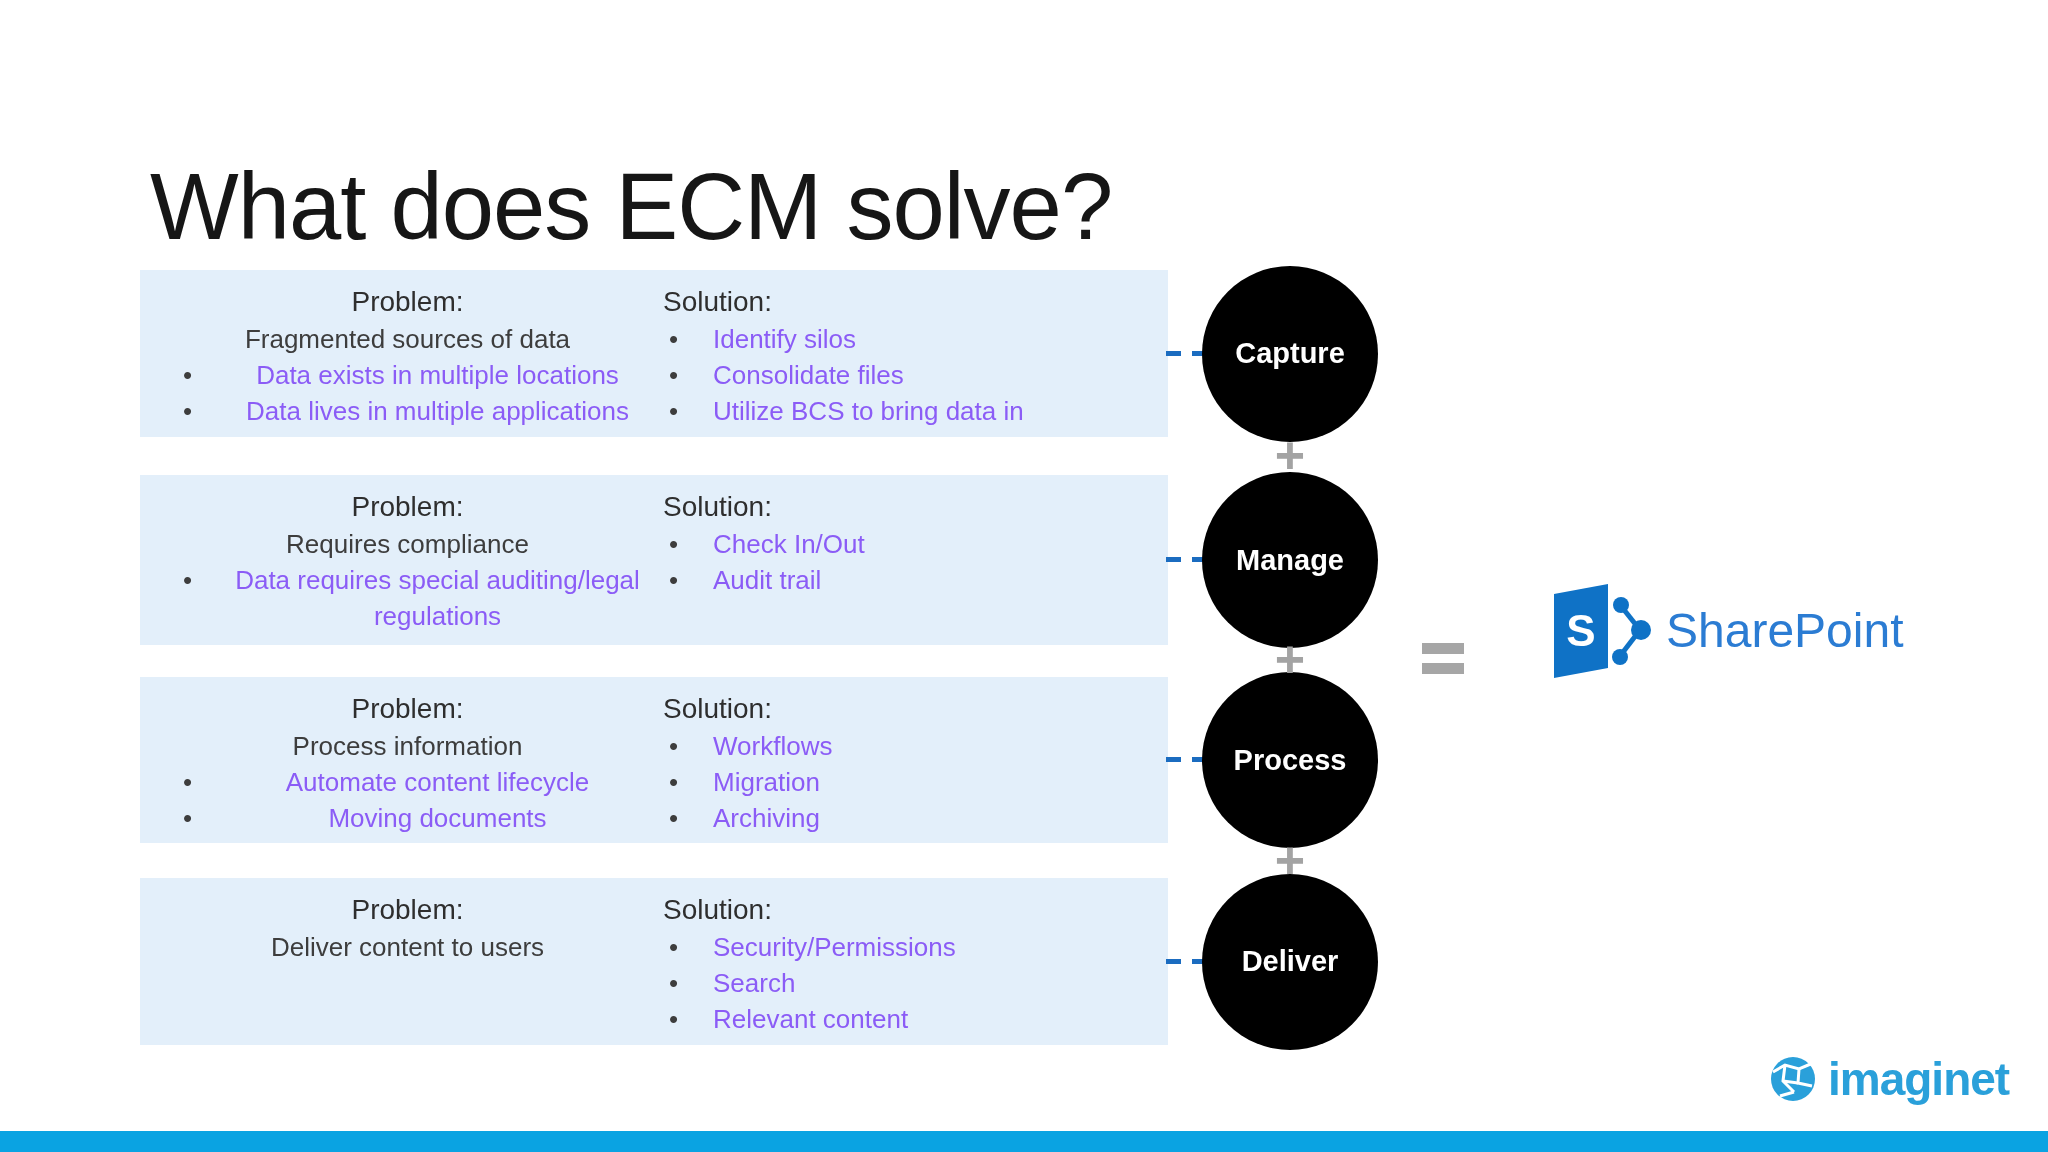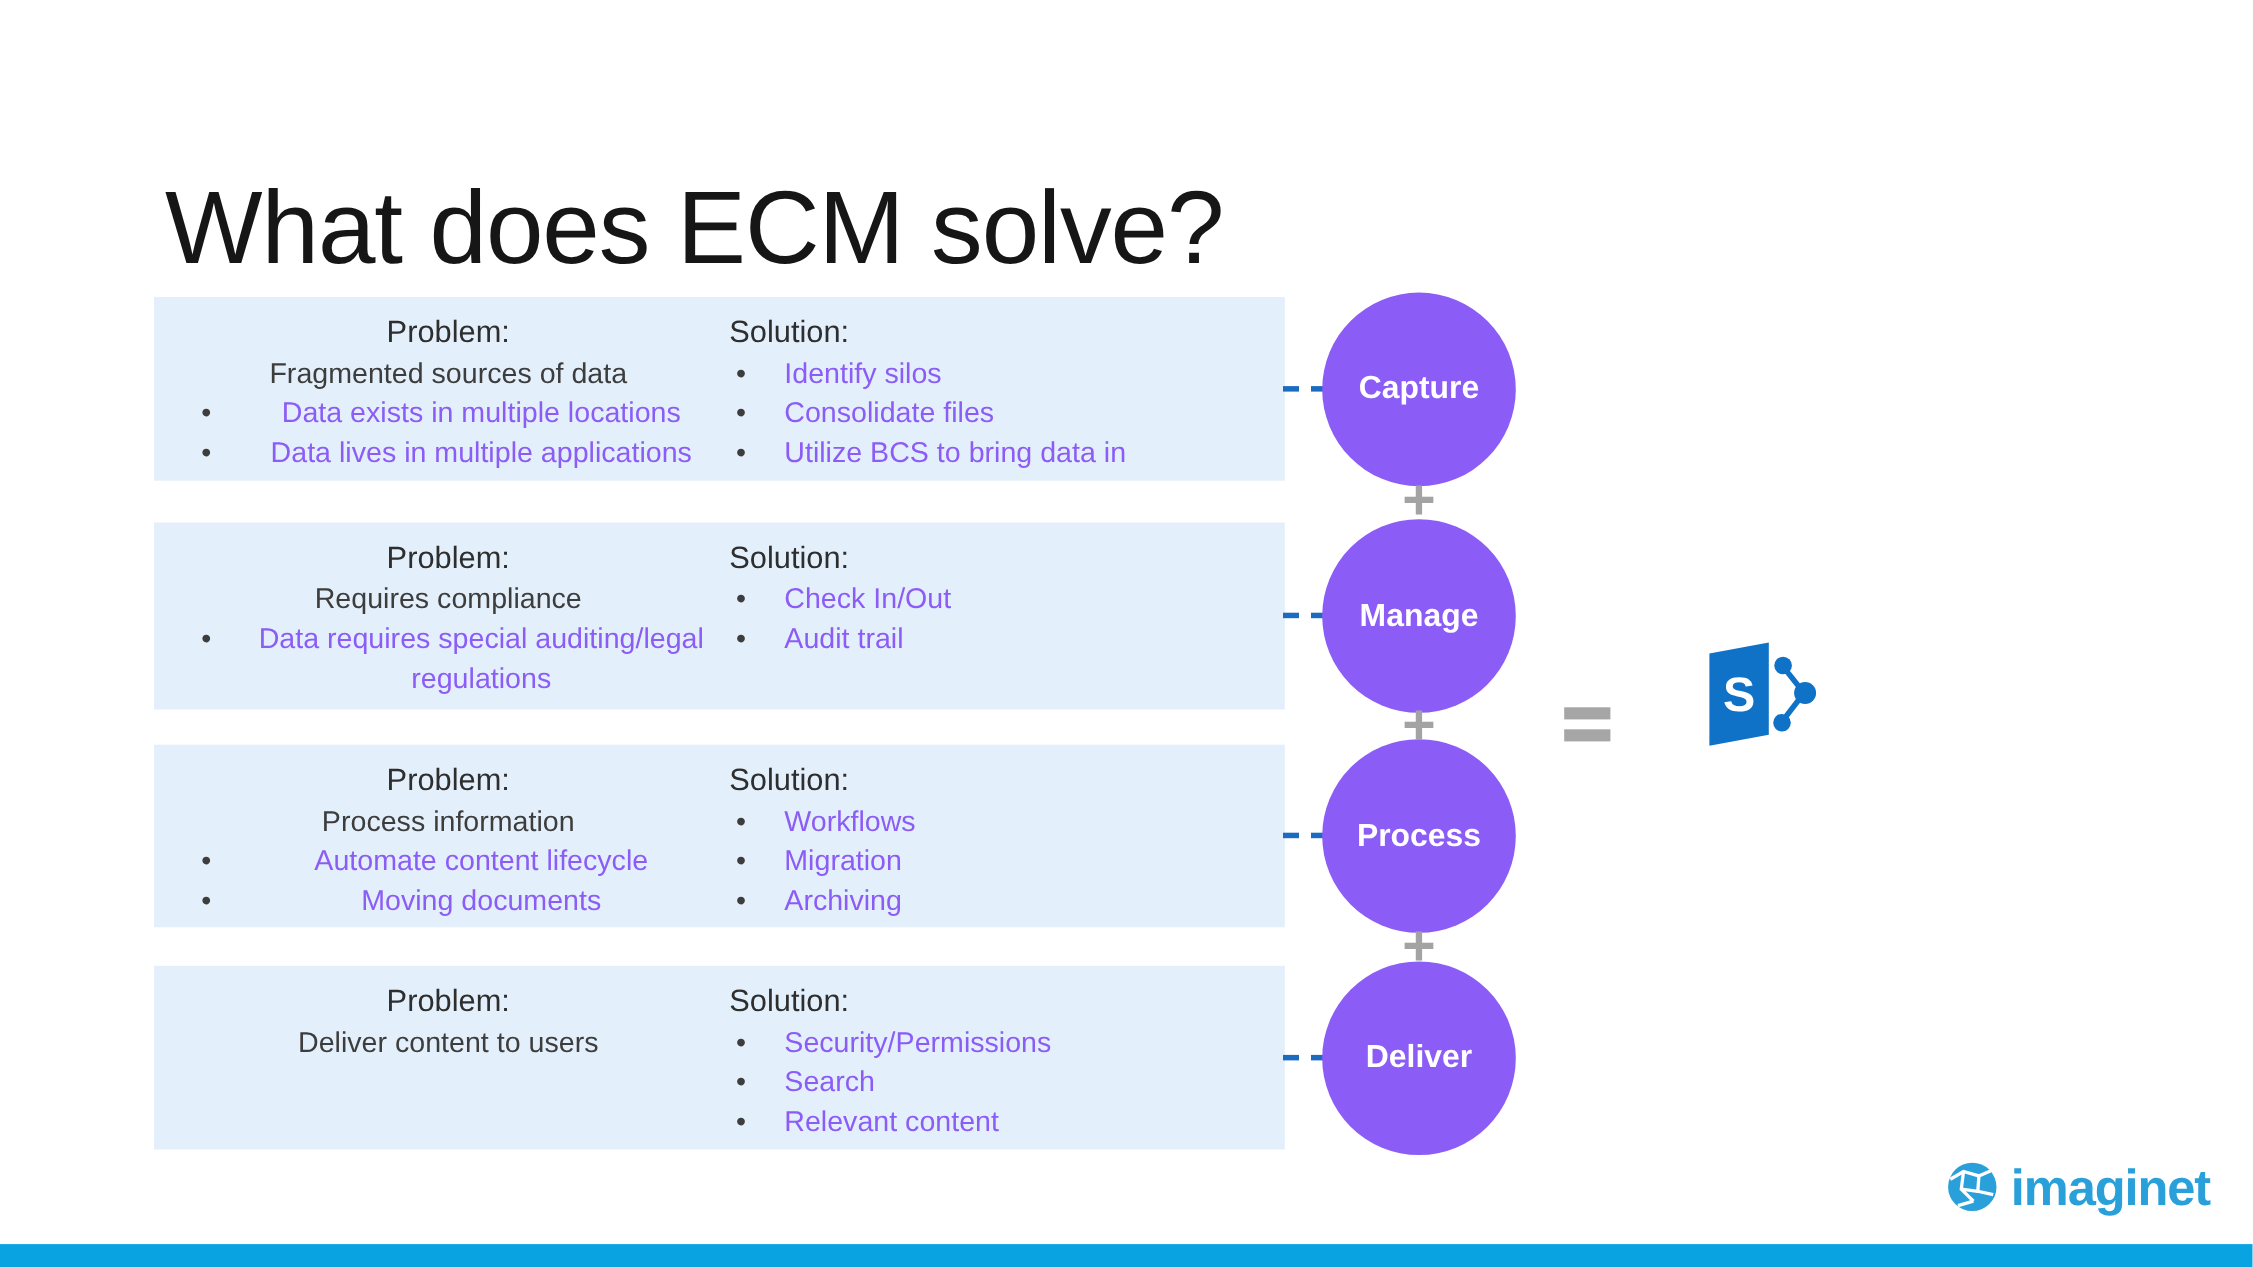--- a/index.html
+++ b/index.html
@@ -42,21 +42,21 @@
   .col-solution ul.bullets li{padding-left:50px;}
   .col-solution ul.bullets li::before{left:6px;}
   .connector{
     position:absolute;left:1166px;top:calc(50% - 3px);
     width:46px;height:5px;
     background:repeating-linear-gradient(90deg,#1b6cc0 0 15px,transparent 15px 26px);
   }
   .stage-circle{
     position:absolute;left:1202px;top:calc(50% - 88px);
     width:176px;height:176px;border-radius:50%;
-    background:#8b5cf6;
+    background:#000000;
     display:flex;align-items:center;justify-content:center;
   }
   .stage-circle span{
     color:#ffffff;font-size:29px;font-weight:700;
   }
   .plus{
     position:absolute;left:1262px;width:56px;
     text-align:center;
     font-size:52px;line-height:50px;font-weight:700;color:#a3a3a3;
   }
@@ -197,20 +197,21 @@
   <div class="sharepoint">
     <svg width="104" height="100" viewBox="0 0 104 100">
       <polygon points="6,14 60,4 60,88 6,98" fill="#0f72c6"></polygon>
       <text x="33" y="66" text-anchor="middle" font-family="Liberation Sans, sans-serif" font-size="44" font-weight="700" fill="#ffffff">S</text>
       <line x1="73" y1="26" x2="92" y2="50" stroke="#0f72c6" stroke-width="5"></line>
       <line x1="72" y1="76" x2="92" y2="50" stroke="#0f72c6" stroke-width="5"></line>
       <circle cx="73" cy="25" r="8" fill="#0f72c6"></circle>
       <circle cx="72" cy="77" r="8" fill="#0f72c6"></circle>
       <circle cx="93" cy="50" r="10" fill="#0f72c6"></circle>
     </svg>
+    <span class="wordmark">SharePoint</span>
   </div>
 
   <div class="imaginet">
     <svg width="52" height="52" viewBox="0 0 52 52">
       <circle cx="25" cy="27" r="22" fill="#2aa0da"></circle>
       <path d="M5,20 L17,13 L31,17 L45,11" stroke="#ffffff" stroke-width="3" fill="none"></path>
       <path d="M17,13 L15,29 L26,40" stroke="#ffffff" stroke-width="3" fill="none"></path>
       <path d="M31,17 L30,31 L44,34" stroke="#ffffff" stroke-width="3" fill="none"></path>
       <path d="M15,29 L30,31" stroke="#ffffff" stroke-width="3" fill="none"></path>
       <path d="M26,40 L12,44" stroke="#ffffff" stroke-width="3" fill="none"></path>

